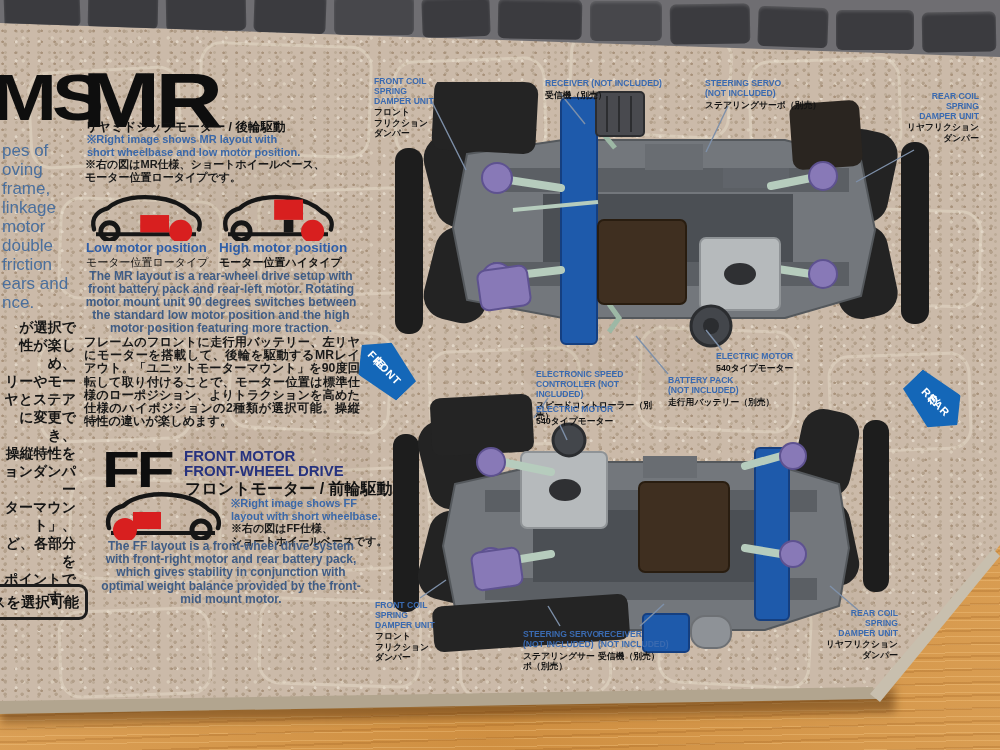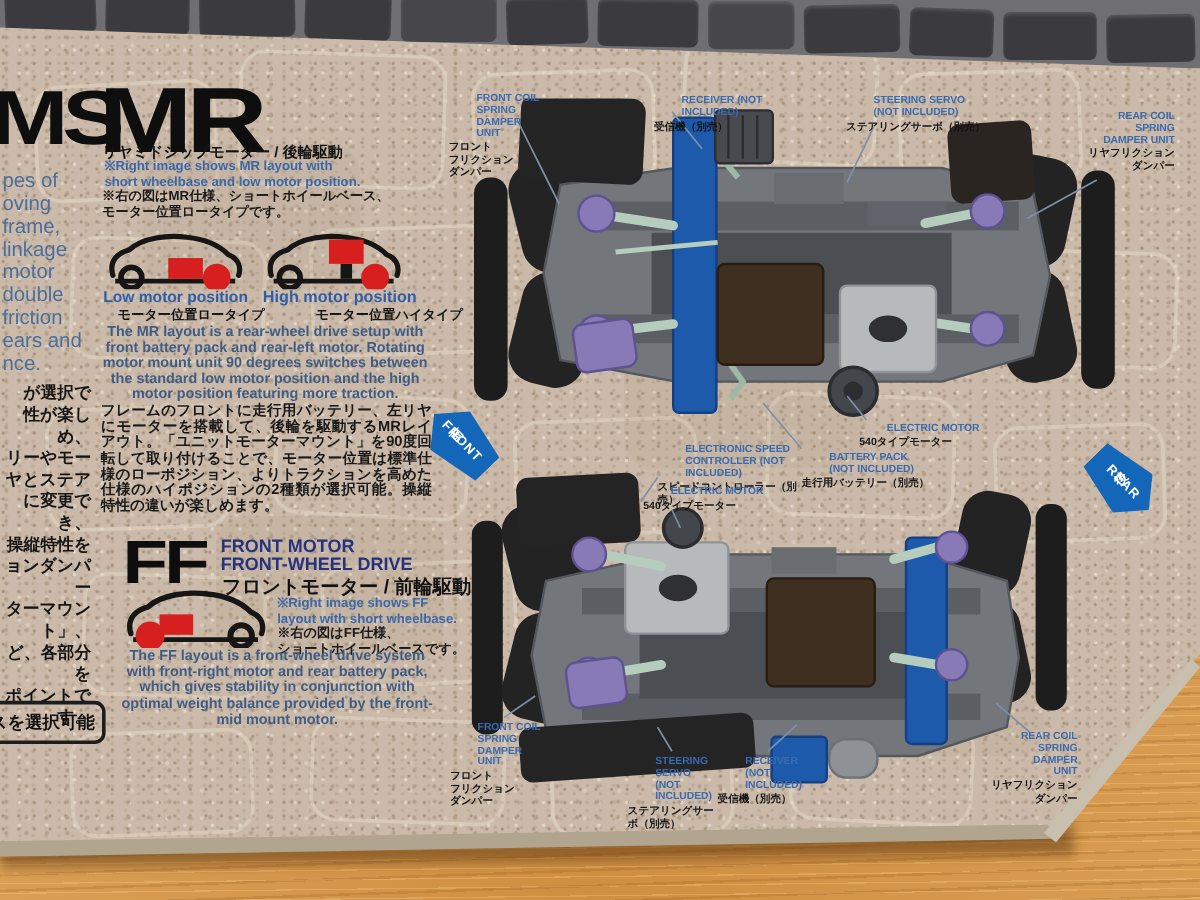--- a/index.html
+++ b/index.html
@@ -42,21 +42,21 @@
          box-shadow:inset 0 2px 3px rgba(255,255,255,.14); }
 
   
   .logo { font-weight:900; color:#0e0e0e; line-height:1; letter-spacing:-5px; transform:scaleY(.82); transform-origin:top left; }
   .navy { color:#26327e; }
   .blue-note { color:#3a68a9; font-weight:bold; }
   .ink-note  { color:#191919; font-weight:bold; }
   .body-en { color:#3f5c85; font-weight:bold; text-align:center; }
   .body-jp { color:#181818; font-weight:bold; text-align:justify; }
   .co { position:absolute; font-weight:bold; }
-  .co .en { display:block; font-size:8.6px; line-height:9.8px; color:#3a6ab0; white-space:pre-line;margin-left:23px; }
+  .co .en { display:block; font-size:8.6px; line-height:9.8px; color:#3a6ab0; white-space:pre-line; }
   .co .jp { display:block; font-size:8.8px; line-height:10.4px; color:#141414; white-space:pre-line; margin-top:1px; }
   .co.right { text-align:right; }
 
   .select-box { position:absolute; left:-12px; top:584px; width:100px; height:36px;
     border:3px solid #1d1d1d; border-radius:9px; display:flex; align-items:center;
     justify-content:flex-end; padding-right:6px; font-size:14.5px; font-weight:bold; color:#111; }
 
   
   .marker { position:absolute; width:46px; height:64px; background:#1467b8;
     display:flex; align-items:center; justify-content:center; color:#fff; font-weight:bold; }
@@ -164,23 +164,23 @@
   </svg>
   <svg class="abs" style="left:216px;top:191px" width="124" height="50" viewBox="0 0 124 52">
     <path d="M8,40 C4,26 14,20 22,18 C34,7 56,5 72,7 C92,9 102,16 108,22 C118,26 119,34 117,40" fill="none" stroke="#161616" stroke-width="4.5" stroke-linecap="round"></path>
     <path d="M10,45 L114,45" stroke="#161616" stroke-width="4"></path>
     <circle cx="24" cy="42" r="9" fill="none" stroke="#161616" stroke-width="5"></circle>
     <circle cx="98" cy="42" r="12" fill="#d81f1f"></circle>
     <rect x="68" y="30" width="10" height="13" fill="#161616"></rect>
     <rect x="58" y="9" width="30" height="21" fill="#d81f1f"></rect>
   </svg>
   <div class="abs" style="left:86px;top:240px;font-size:13px;font-weight:bold;color:#2f5ea8;">Low motor position</div>
-  <div class="abs" style="left:86px;top:255px;font-size:11px;font-weight:bold;color:#141414;margin-left:12px;">モーター位置ロータイプ</div>
+  <div class="abs" style="left:86px;top:255px;font-size:11px;font-weight:normal;color:#141414;">モーター位置ロータイプ</div>
   <div class="abs" style="left:219px;top:240px;font-size:13.5px;font-weight:bold;color:#2f5ea8;">High motor position</div>
-  <div class="abs" style="left:219px;top:255px;font-size:11px;font-weight:bold;color:#141414;margin-left:44px;">モーター位置ハイタイプ</div>
+  <div class="abs" style="left:219px;top:255px;font-size:11px;font-weight:bold;color:#141414;">モーター位置ハイタイプ</div>
 
   <div class="abs body-en" style="left:84px;top:270px;width:274px;font-size:12px;line-height:13px;">The MR layout is a rear-wheel drive setup with front battery pack and rear-left motor. Rotating motor mount unit 90 degrees switches between the standard low motor position and the high motor position featuring more traction.</div>
   <div class="abs body-jp" style="left:84px;top:336px;width:276px;font-size:12.2px;line-height:13.2px;">フレームのフロントに走行用バッテリー、左リヤにモーターを搭載して、後輪を駆動するMRレイアウト。「ユニットモーターマウント」を90度回転して取り付けることで、モーター位置は標準仕様のローポジション、よりトラクションを高めた仕様のハイポジションの2種類が選択可能。操縦特性の違いが楽しめます。</div>
 
   <div class="abs logo" style="left:102px;top:444px;font-size:62px;letter-spacing:-3px;">FF</div>
   <div class="abs pre navy" style="left:184px;top:448px;font-size:15px;font-weight:bold;line-height:15px;">FRONT MOTOR
 FRONT-WHEEL DRIVE</div>
   <div class="abs" style="left:185px;top:479px;font-size:16px;font-weight:bold;color:#121212;">フロントモーター / 前輪駆動</div>
   <svg class="abs" style="left:100px;top:488px" width="126" height="52" viewBox="0 0 124 52">
     <path d="M8,40 C4,26 14,20 22,18 C34,7 56,5 72,7 C92,9 102,16 108,22 C118,26 119,34 117,40" fill="none" stroke="#161616" stroke-width="4.5" stroke-linecap="round"></path>
@@ -318,21 +318,21 @@
   </div>
   <div class="co" style="left:716px;top:352px;width:110px">
     <span class="en">ELECTRIC MOTOR</span>
     <span class="jp">540タイプモーター</span>
   </div>
   <div class="co" style="left:668px;top:376px;width:110px">
     <span class="en">BATTERY PACK
 (NOT INCLUDED)</span>
     <span class="jp">走行用バッテリー（別売）</span>
   </div>
-  <div class="co" style="left:548px;top:370px;width:125px">
+  <div class="co" style="left:536px;top:370px;width:125px">
     <span class="en">ELECTRONIC SPEED
 CONTROLLER (NOT INCLUDED)</span>
     <span class="jp">スピードコントローラー（別売）</span>
   </div>
   <div class="co" style="left:536px;top:405px;width:110px">
     <span class="en">ELECTRIC MOTOR</span>
     <span class="jp">540タイプモーター</span>
   </div>
   <div class="co" style="left:375px;top:601px;width:80px">
     <span class="en">FRONT COIL

